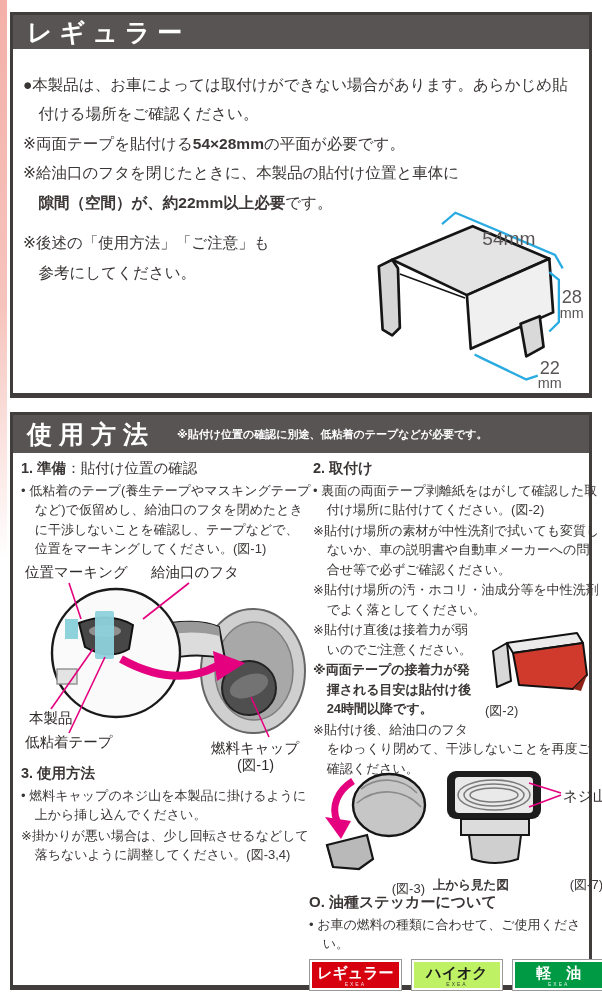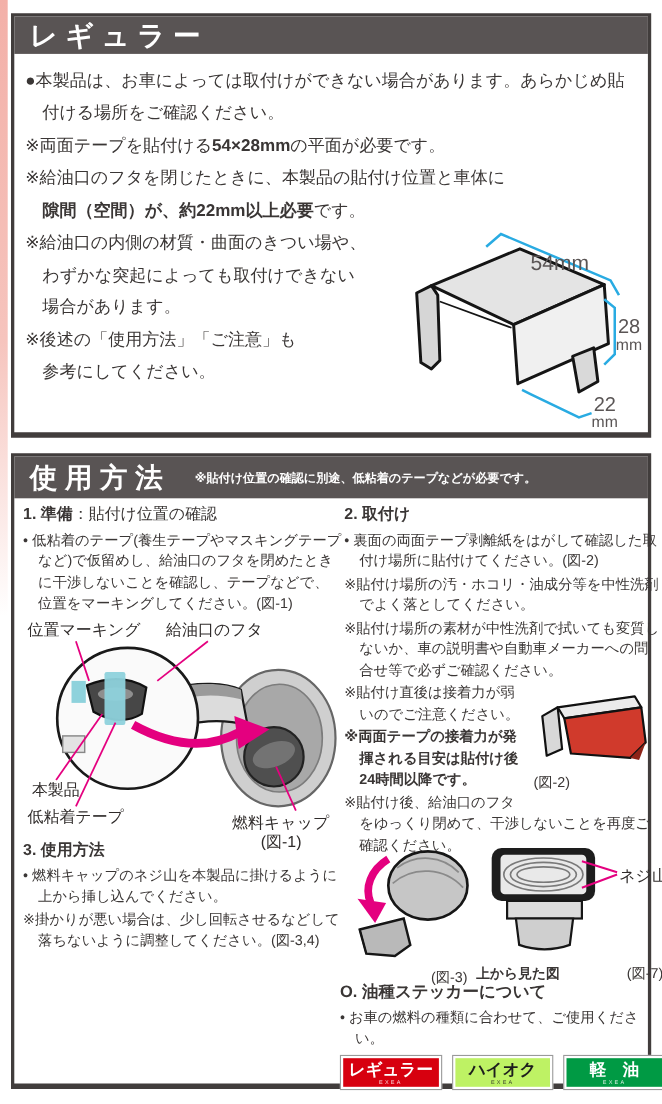--- a/index.html
+++ b/index.html
@@ -15,21 +15,21 @@
   .box2 { top:412px; height:578px; }
 
   .box-header { background:#595454; color:#fff; display:flex; align-items:center; padding:0 14px; }
   .box1 .box-header { height:34px; }
   .box2 .box-header { height:38px; }
   .hdr-title { font-weight:bold; font-size:25px; letter-spacing:7px; white-space:nowrap; }
   .hdr-note { font-weight:bold; font-size:11px; margin-left:22px; white-space:nowrap; }
 
   
   .bp-body { position:relative; height:344px; padding:10px 8px 0 10px; font-size:15.5px; line-height:1.9; }
-  .hang { padding-left:1em; text-indent:-1em; }
+  .hang { padding-left:1em; text-indent:-1em;margin-top:11px; }
   .preline { white-space:pre-line; }
   .b { font-weight:bold; }
   .indent1 { padding-left:1em; }
   .narrow { width:352px; }
   .dim-figure { position:absolute; right:4px; top:158px; width:240px; height:182px; }
 
   
   .usage-body { position:relative; height:535px; font-size:13px; line-height:1.5;padding-left:48px; }
   .col-left { position:absolute; left:8px; top:5px; width:290px; }
   .col-right { position:absolute; left:300px; top:5px; width:288px; }
@@ -66,23 +66,20 @@
 
   <section class="box box1">
     <div class="box-header">
       <span class="hdr-title">レギュラー</span>
     </div>
     <div class="bp-body">
       <p class="hang">●本製品は、お車によっては取付けができない場合があります。あらかじめ貼付ける場所をご確認ください。</p>
       <p><span>※両面テープを貼付ける</span><span class="b">54×28mm</span><span>の平面が必要です。</span></p>
       <p>※給油口のフタを閉じたときに、本製品の貼付け位置と車体に</p>
       <p class="indent1"><span class="b">隙間（空間）が、約22mm以上必要</span><span>です。</span></p>
-      <p class="hang preline narrow">※給油口の内側の材質・曲面のきつい場や、
-わずかな突起によっても取付けできない
-場合があります。</p>
       <p class="hang preline narrow">※後述の「使用方法」「ご注意」も
 参考にしてください。</p>
 
       <div class="dim-figure">
         <svg width="240" height="182" viewBox="0 0 240 190">
 
           <g stroke="#151515" stroke-width="2.8" stroke-linejoin="round">
             <path d="M 30,62 L 44,55 L 50,64 L 52,126 L 44,134 L 34,128 Z" fill="#d6d6d6"></path>
             <path d="M 44,55 L 128,20 L 208,54 L 122,92 Z" fill="#e4e4e4"></path>
             <path d="M 122,92 L 208,54 L 212,110 L 126,148 Z" fill="#f0f0f0"></path>
@@ -158,22 +155,22 @@
               <text x="190" y="192">燃料キャップ</text>
               <text x="216" y="209">(図-1)</text>
             </g>
           </svg>
         </div>
       </div>
 
       <div class="col-right">
         <div class="step-title b">2. 取付け</div>
         <p class="hang2">• 裏面の両面テープ剥離紙をはがして確認した取付け場所に貼付けてください。(図-2)</p>
+        <p class="hang2">※貼付け場所の素材が中性洗剤で拭いても変質しないか、車の説明書や自動車メーカーへの問合せ等で必ずご確認ください。</p>
         <p class="hang2">※貼付け場所の汚・ホコリ・油成分等を中性洗剤でよく落としてください。</p>
-        <p class="hang2">※貼付け場所の素材が中性洗剤で拭いても変質しないか、車の説明書や自動車メーカーへの問合せ等で必ずご確認ください。</p>
 
         <div class="fig2-wrap">
           <svg width="112" height="72" viewBox="0 0 112 72">
             <g stroke="#111" stroke-width="2" stroke-linejoin="round">
               <path d="M 8,28 L 22,20 L 26,58 L 12,64 Z" fill="#d8d8d8"></path>
               <path d="M 22,20 L 92,10 L 98,20 L 28,30 Z" fill="#ebebeb"></path>
               <path d="M 28,30 L 98,20 L 102,52 L 88,66 L 34,62 Z" fill="#d03a2c"></path>
             </g>
             <polygon points="88,66 102,52 96,68" fill="#8e2318"></polygon>
           </svg>

